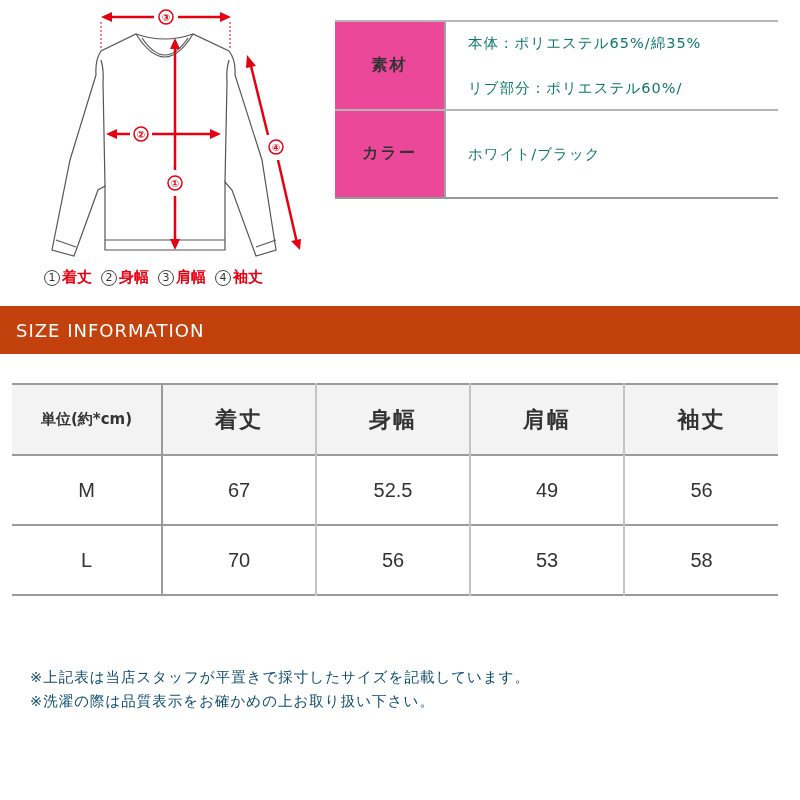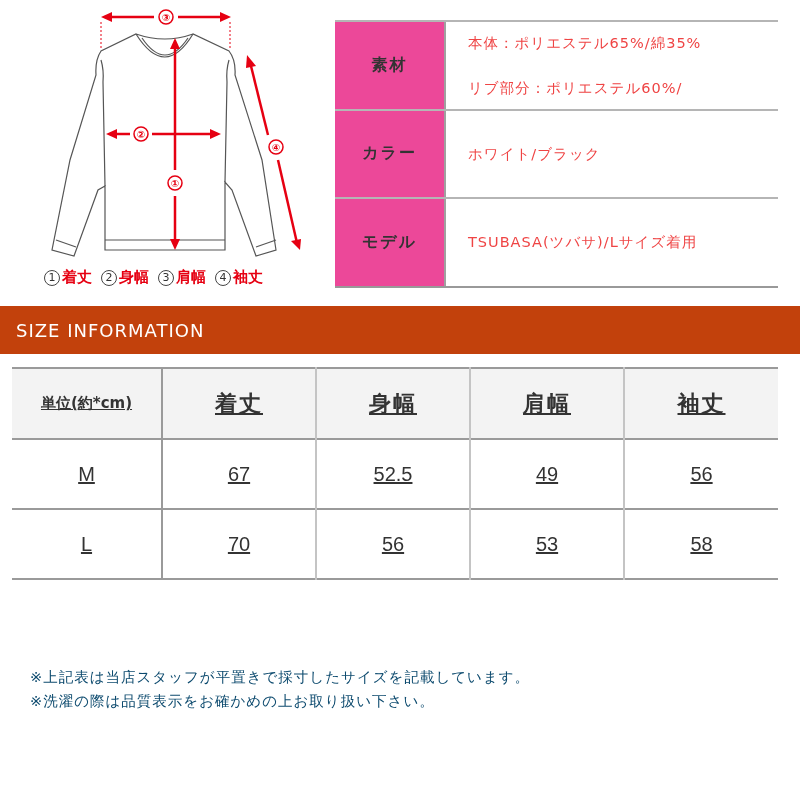--- a/index.html
+++ b/index.html
@@ -12,28 +12,28 @@
   .legend { position: absolute; left: 44px; top: 268px; width: 260px; display: flex; gap: 9px; font-size: 15px; font-weight: bold; white-space: nowrap; }
   .legend .item { display: flex; align-items: center; }
   .legend .num { display: inline-flex; width: 16px; height: 16px; border: 1px solid #444; border-radius: 50%; font-size: 11px; font-weight: normal; color: #333; align-items: center; justify-content: center; margin-right: 2px; }
   .legend .lbl { color: #e60012; }
 
   
   .spec { position: absolute; left: 335px; top: 20px; width: 443px; border-top: 2px solid #b5b5b5; }
   .spec-row { display: flex; height: 88.5px; border-bottom: 2px solid #b5b5b5; }
   .spec-row:last-child { border-bottom: 2px solid #999; }
   .spec-label { width: 111px; background: #ec4899; border-right: 2px solid #a0a0a0; display: flex; align-items: center; justify-content: center; font-size: 16px; font-weight: bold; letter-spacing: 2px; color: #333; }
-  .spec-value { flex: 1; padding-left: 22px; display: flex; flex-direction: column; justify-content: center; font-size: 14.5px; color: #ef4444; letter-spacing: 1px; line-height: 20px; gap: 25px; }
+  .spec-value { flex: 1; padding-left: 22px; display: flex; flex-direction: column; justify-content: center; font-size: 14.5px; color: #0f766e; letter-spacing: 1px; line-height: 20px; gap: 25px; }
   .spec-value .indent { padding-left: 96px; }
 
   
   .banner { position: absolute; left: 0; top: 306px; width: 800px; height: 48px; background: #c2410c; color: #ffffff; font-family: "DejaVu Sans", sans-serif; font-size: 18px; letter-spacing: 1px; display: flex; align-items: center; padding-left: 16px; }
 
   
-  .size-table { position: absolute; left: 12px; top: 367px; width: 766px; border-collapse: collapse; text-decoration: underline; }
+  .size-table { position: absolute; left: 12px; top: 383px; width: 766px; border-collapse: collapse; }
   .size-table th, .size-table td { text-align: center; vertical-align: middle; color: #333; }
   .size-table thead tr { background: #f3f3f3; height: 71px; border-top: 2px solid #9a9a9a; border-bottom: 2px solid #9a9a9a; }
   .size-table tbody tr { height: 70px; border-bottom: 2px solid #9a9a9a; }
   .size-table th { font-size: 22px; font-weight: bold; letter-spacing: 2px; }
   .size-table th.unit { font-size: 15px; letter-spacing: 0; width: 150px; }
   .size-table td { font-size: 20px; font-weight: normal; font-family: "Liberation Sans", sans-serif; }
   .size-table td.size { width: 150px; font-weight: normal; }
   .size-table th + th, .size-table td + td { border-left: 2px solid #c4c4c4; }
   .size-table th.unit, .size-table td.size { border-right: 2px solid #9a9a9a; }
   .col { width: 154px; }
@@ -126,26 +126,20 @@
       <div>本体：ポリエステル65%/綿35%</div>
       <div>リブ部分：ポリエステル60%/</div>
     </div>
   </div>
   <div class="spec-row">
     <div class="spec-label">カラー</div>
     <div class="spec-value">
       <div>ホワイト/ブラック</div>
     </div>
   </div>
-  <div class="spec-row">
-    <div class="spec-label">モデル</div>
-    <div class="spec-value">
-      <div>TSUBASA(ツバサ)/Lサイズ着用</div>
-    </div>
-  </div>
 </div>
 
 <div class="banner">SIZE INFORMATION</div>
 
 <table class="size-table">
   <thead>
     <tr>
       <th class="unit">単位(約*cm)</th>
       <th class="col">着丈</th>
       <th class="col">身幅</th>

